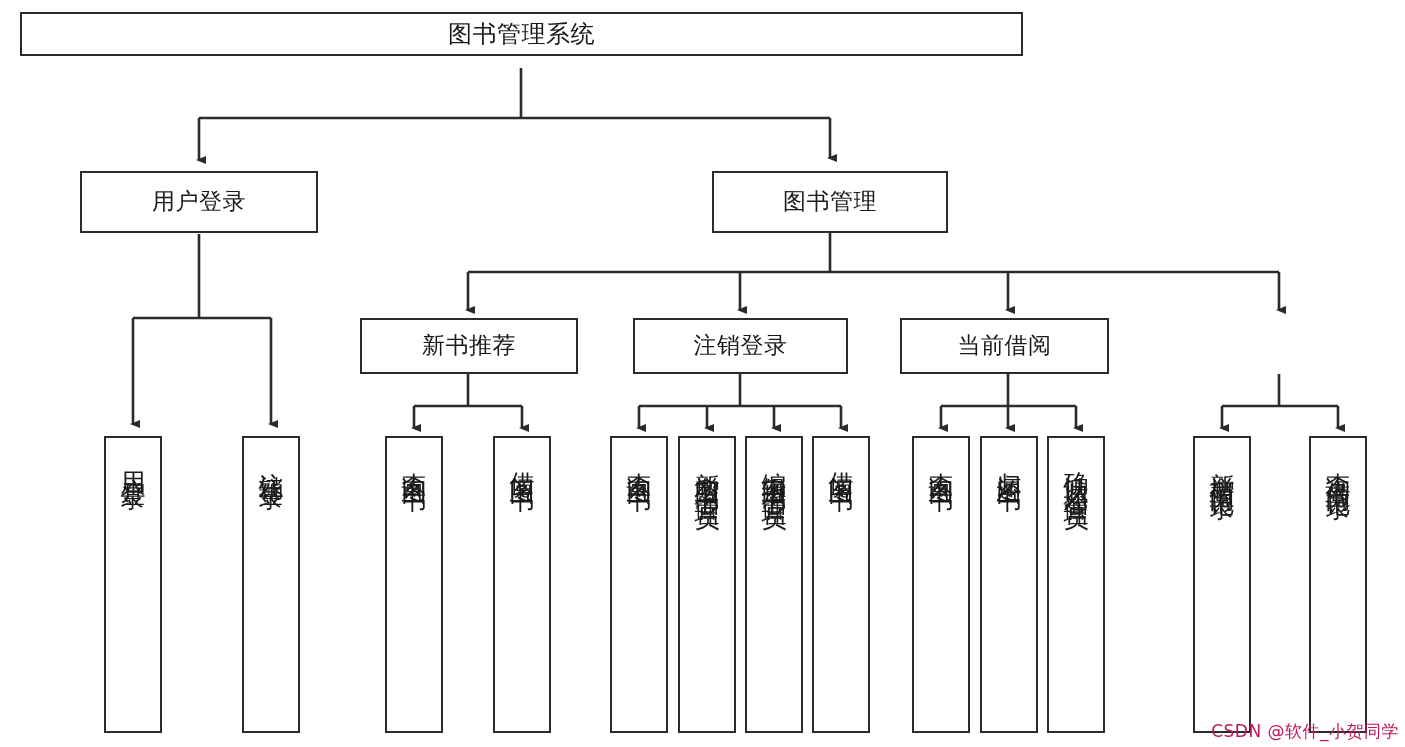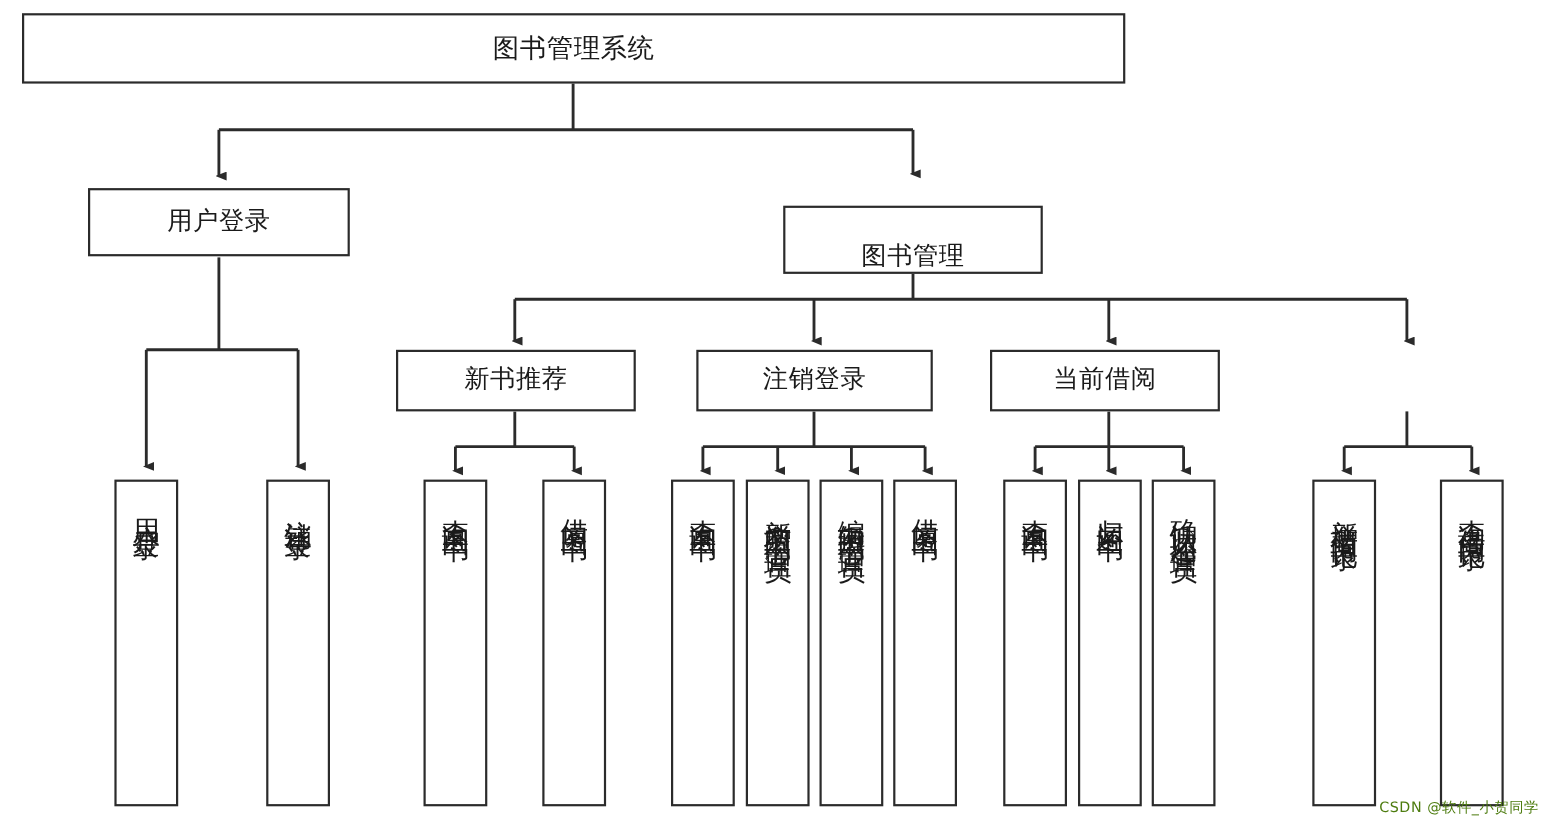--- a/index.html
+++ b/index.html
@@ -58,22 +58,22 @@
     text-orientation: upright;
     font-size: 25px;
     line-height: 1.08;
     letter-spacing: 5px;
     white-space: nowrap;
   }
   #watermark {
     position: absolute;
     right: 6px;
     bottom: 4px;
-    font-size: 13px;
-    color: #4d7c0f;
+    font-size: 17px;
+    color: #be185d;
     letter-spacing: 0.5px;
     white-space: nowrap;
   }
 </style>
 </head>
 <body>
 
 <div id="diagram-root">
 
   <svg id="diagram-svg" viewBox="0 0 1405 747">
@@ -119,28 +119,28 @@
       <path d="M1008,406 L1008,428" marker-end="url(#arrow)"></path>
       <path d="M1076,406 L1076,428" marker-end="url(#arrow)"></path>
 
       <path d="M1279,374 L1279,406"></path>
       <path d="M1222,406 L1338,406"></path>
       <path d="M1222,406 L1222,428" marker-end="url(#arrow)"></path>
       <path d="M1338,406 L1338,428" marker-end="url(#arrow)"></path>
     </g>
   </svg>
 
-  <div class="node-box" style="left:20px; top:12px; width:1003px; height:64px;">
+  <div class="node-box" style="left:20px; top:12px; width:1003px; height:44px;">
     <span class="node-label root-label">图书管理系统</span>
   </div>
 
   <div class="node-box" style="left:80px; top:171px; width:238px; height:62px;">
     <span class="node-label horiz-label">用户登录</span>
   </div>
-  <div class="node-box" style="left:712px; top:187px; width:236px; height:62px;align-items:flex-end;">
+  <div class="node-box" style="left:712px; top:171px; width:236px; height:62px;">
     <span class="node-label horiz-label">图书管理</span>
   </div>
 
   <div class="node-box" style="left:360px; top:318px; width:218px; height:56px;">
     <span class="node-label horiz-label">新书推荐</span>
   </div>
   <div class="node-box" style="left:633px; top:318px; width:215px; height:56px;">
     <span class="node-label horiz-label">注销登录</span>
   </div>
   <div class="node-box" style="left:900px; top:318px; width:209px; height:56px;">

